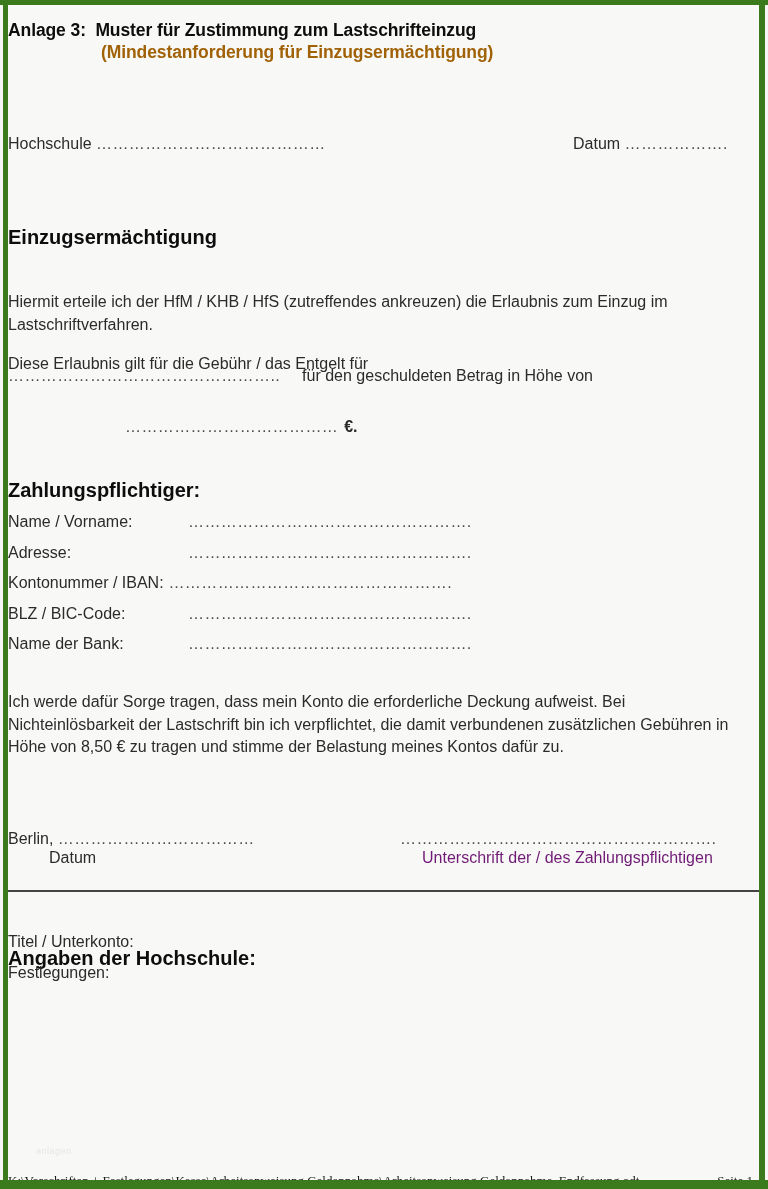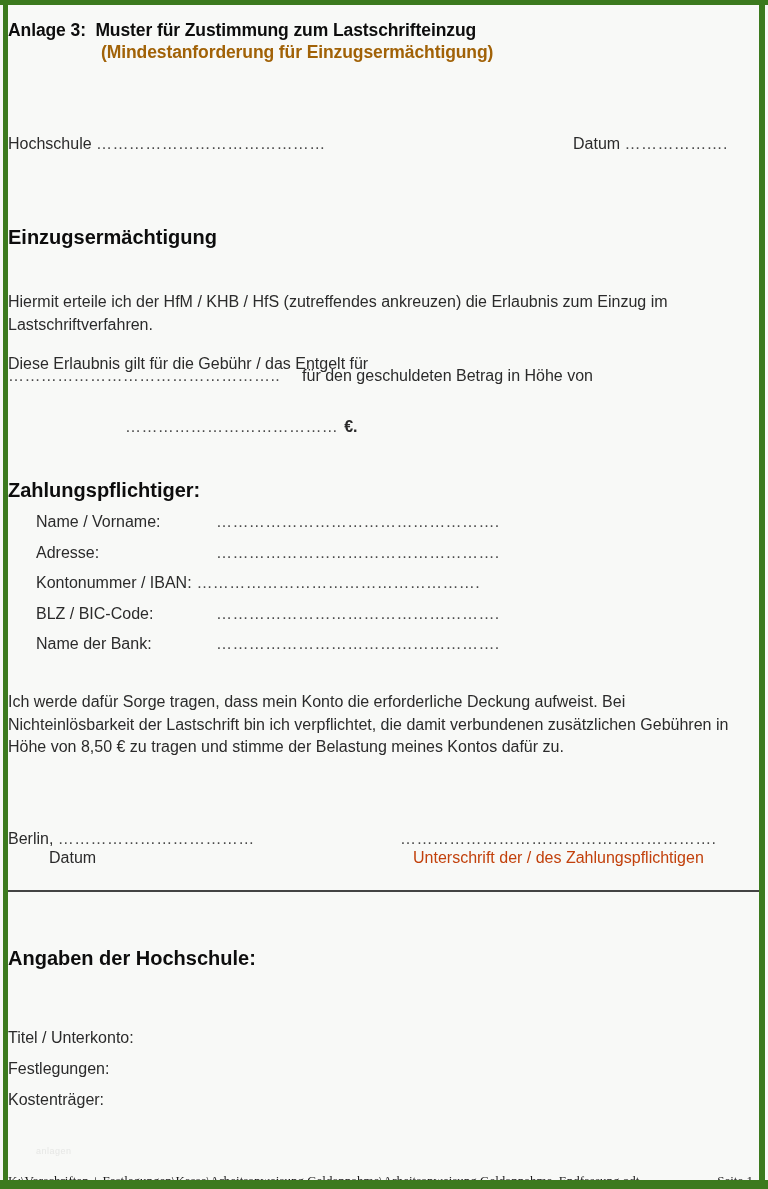--- a/index.html
+++ b/index.html
@@ -108,43 +108,43 @@
   .h-zahl     { left: 0px;   top: 475px; }
 
   .fields     { left: 0px;   top: 508px; }
   .field-row  {
     display: flex;
     align-items: baseline;
     height: 30.5px;
     font-size: 16px;
     color: #2b2b2b;
   }
-  .field-label { white-space: pre; margin-left: 28px; }
+  .field-label { white-space: pre; }
   .field-label.w-fixed { width: 180px; flex: 0 0 180px; }
   .field-dots  { white-space: pre; color: #4a4a4a; letter-spacing: 0.4px; }
 
   .p-deckung  { left: 0px;   top: 686px; }
 
   .sign-row   { left: 0px;   top: 823px; width: 751px; }
   .sign-left  { position: absolute; left: 0px;   top: 0px; }
   .sign-right { position: absolute; left: 392px; top: 0px; }
   .sign-cap-left  { position: absolute; left: 41px;  top: 21px; font-size: 16px; color: #2b2b2b; }
-  .sign-cap-right { position: absolute; left: 405px; top: 21px; font-size: 16px; color: #c2410c; }
+  .sign-cap-right { position: absolute; left: 414px; top: 21px; font-size: 16px; color: #701a75; }
 
   .divider {
     position: absolute;
     left: 0px;
     top: 885px;
     width: 751px;
     height: 0;
     border-top: 2px solid #444444;
   }
 
   .h-angaben  { left: 0px; top: 943px; text-align: right; }
-  .angaben-f  { left: 0px; top: 1022px; }
+  .angaben-f  { left: 0px; top: 926px; }
   .angaben-row { font-size: 16px; color: #2b2b2b; height: 31px; line-height: 21px; white-space: pre; }
 
   
   .watermark {
     position: absolute;
     left: 28px;
     top: 1141px;
     font-size: 9px;
     color: #e6e7e5;
     letter-spacing: 0.5px;
@@ -235,21 +235,20 @@
         <div class="sign-cap-right">Unterschrift der / des Zahlungspflichtigen</div>
       </div>
 
       <div class="divider"></div>
 
       <div class="abs h-angaben bold-head">Angaben der Hochschule:</div>
 
       <div class="abs angaben-f">
         <div class="angaben-row">Titel / Unterkonto:</div>
         <div class="angaben-row">Festlegungen:</div>
-        <div class="angaben-row">Kostenträger:</div>
       </div>
 
       <div class="watermark">anlagen</div>
 
       <div class="footer">
         <div class="footer-path">K:\Vorschriften + Festlegungen\Kasse\Arbeitsanweisung Geldannahme\Arbeitsanweisung Geldannahme_Endfassung.odt</div>
         <div class="footer-page">Seite 1</div>
       </div>
 
     </div>

